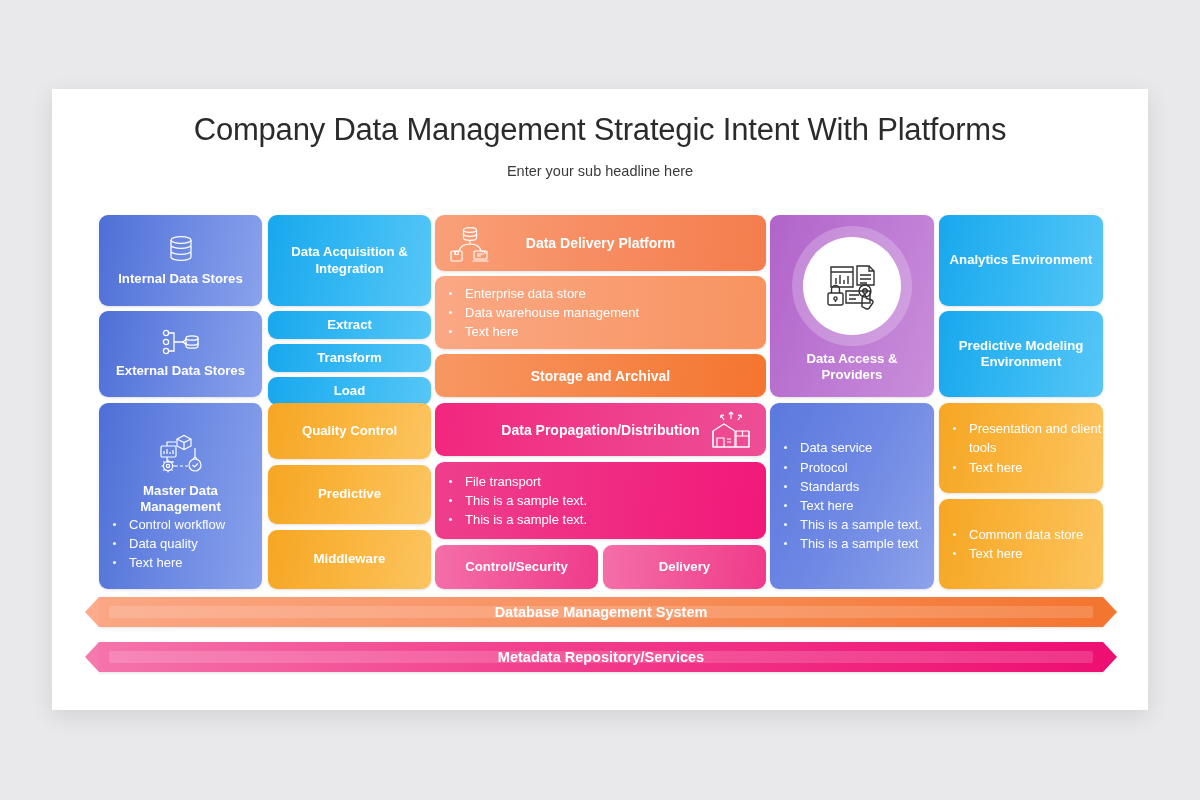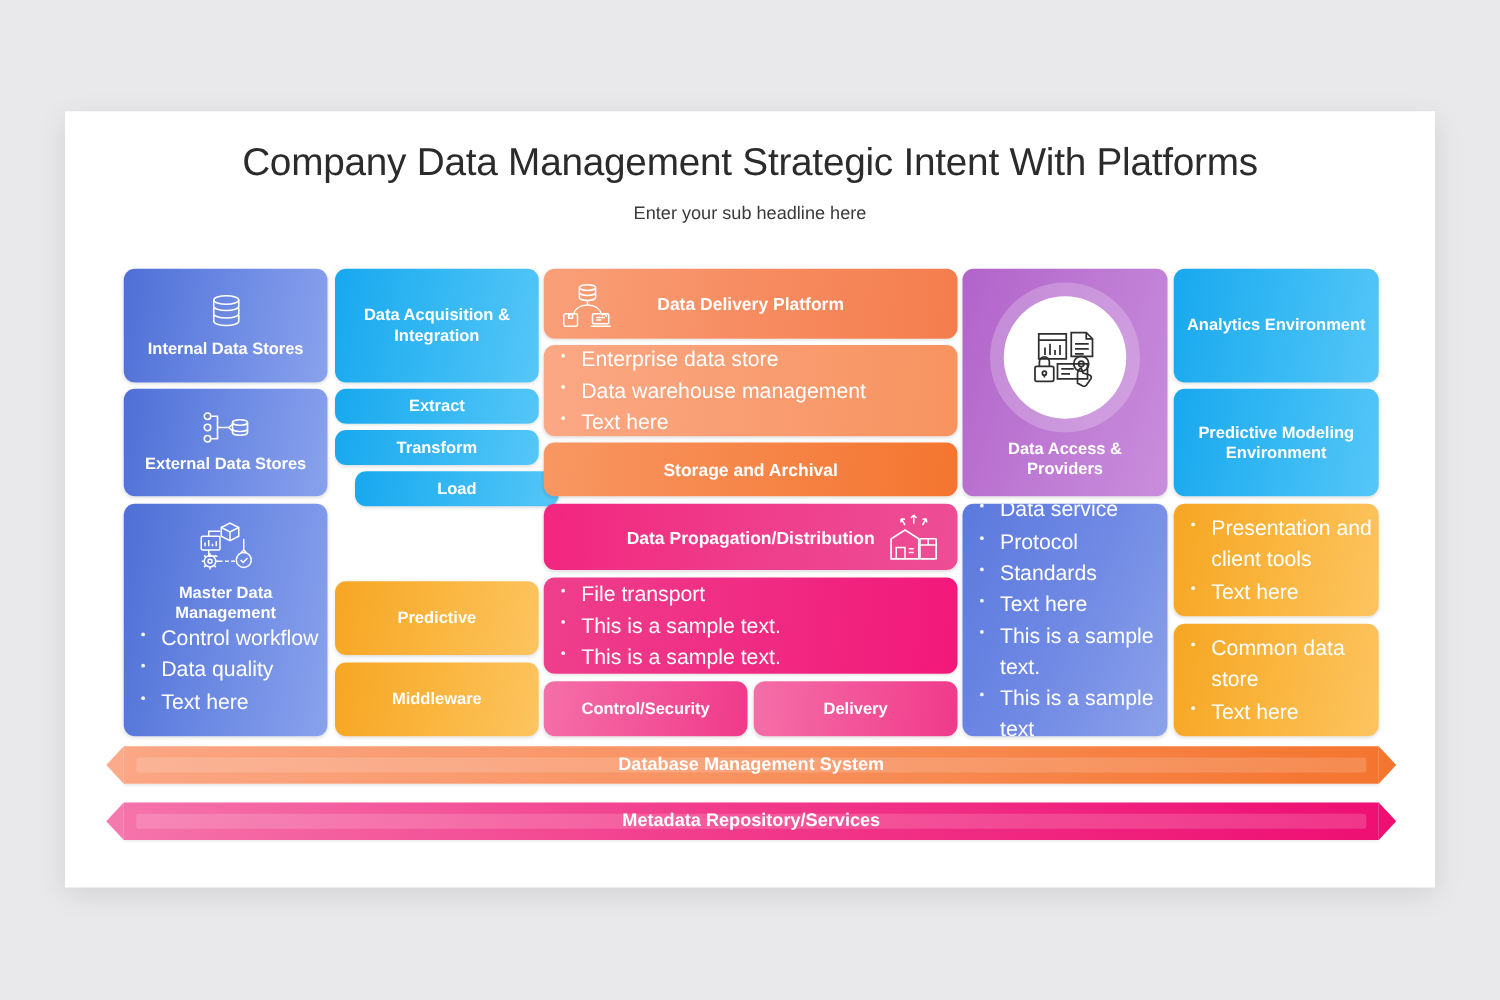--- a/index.html
+++ b/index.html
@@ -37,28 +37,28 @@
     color:#fff;text-align:center;
     box-shadow:0 1px 3px rgba(0,0,0,0.13);
     overflow:hidden;
   }
   .box .lbl{font-weight:bold;font-size:13.2px;line-height:1.22;padding:0 6px;}
 
   
   .bluegrad{background:linear-gradient(100deg,#4e6fd6 0%,#6f8ce4 55%,#8aa2ec 100%);}
   .b-internal{left:0;top:0;width:163px;height:91px;}
   .b-external{left:0;top:96px;width:163px;height:86px;}
-  .b-mdm{left:0;top:188px;width:163px;height:186px;justify-content:flex-start;padding-top:14px;}
+  .b-mdm{left:0;top:188px;width:163px;height:186px;justify-content:center;padding-top:14px;}
 
   
   .cyangrad{background:linear-gradient(100deg,#18a8ee 0%,#35b8f3 50%,#56c6f7 100%);}
   .b-dai{left:0;top:0;width:163px;height:91px;}
   .b-extract{left:0;top:96px;width:163px;height:28px;}
   .b-transform{left:0;top:129px;width:163px;height:28px;}
-  .b-load{left:16px;top:162px;width:163px;height:28px;text-align:center;}
+  .b-load{left:0;top:162px;width:163px;height:28px;text-align:center;}
   .ambgrad{background:linear-gradient(100deg,#f6a623 0%,#fab640 52%,#fcc460 100%);}
   .b-qc{left:0;top:188px;width:163px;height:56px;}
   .b-assess{left:0;top:250px;width:163px;height:59px;}
   .b-middle{left:0;top:315px;width:163px;height:59px;}
 
   
   .orangrad{background:linear-gradient(95deg,#f9a079 0%,#f78e63 45%,#f47d4d 100%);}
   .orangrad2{background:linear-gradient(95deg,#fba885 0%,#f7935f 100%);}
   .orangrad3{background:linear-gradient(95deg,#f89763 0%,#f4752f 100%);}
   .b-ddp{left:0;top:0;width:331px;height:56px;flex-direction:row;}
@@ -80,21 +80,21 @@
 
   
   .b-analytics{left:0;top:0;width:164px;height:91px;}
   .b-predictive{left:0;top:96px;width:164px;height:86px;}
   .b-pres{left:0;top:188px;width:164px;height:90px;}
   .b-common{left:0;top:284px;width:164px;height:90px;}
 
   
   ul.bl{list-style:none;margin:0;padding:0;width:100%;text-align:left;}
   ul.bl li{
-    position:relative;font-size:17px;line-height:1.48;color:#fff;
+    position:relative;font-size:13px;line-height:1.48;color:#fff;
     padding-left:30px;font-weight:400;
   }
   ul.bl li:before{
     content:"";position:absolute;left:14px;top:8px;
     width:3px;height:3px;background:#fff;border-radius:50%;opacity:.95;
   }
   .mdmlist{padding-top:6px;}
   .mdmlist li{font-size:11.6px;line-height:1.62;padding-left:28px;}
   .mdmlist li:before{left:12px;top:9px;}
   .wide li{font-size:11.6px;line-height:1.78;padding-left:48px;}
@@ -214,20 +214,23 @@
         <span class="lbl">Data Acquisition &amp; Integration</span>
       </div>
       <div class="box cyangrad b-extract">
         <span class="lbl">Extract</span>
       </div>
       <div class="box cyangrad b-transform">
         <span class="lbl">Transform</span>
       </div>
       <div class="box cyangrad b-load">
         <span class="lbl">Load</span>
+      </div>
+      <div class="box ambgrad b-qc">
+        <span class="lbl">Quality Control</span>
       </div>
       <div class="box ambgrad b-assess">
         <span class="lbl">Predictive</span>
       </div>
       <div class="box ambgrad b-middle">
         <span class="lbl">Middleware</span>
       </div>
     </div>
 
     <div class="col c3">

